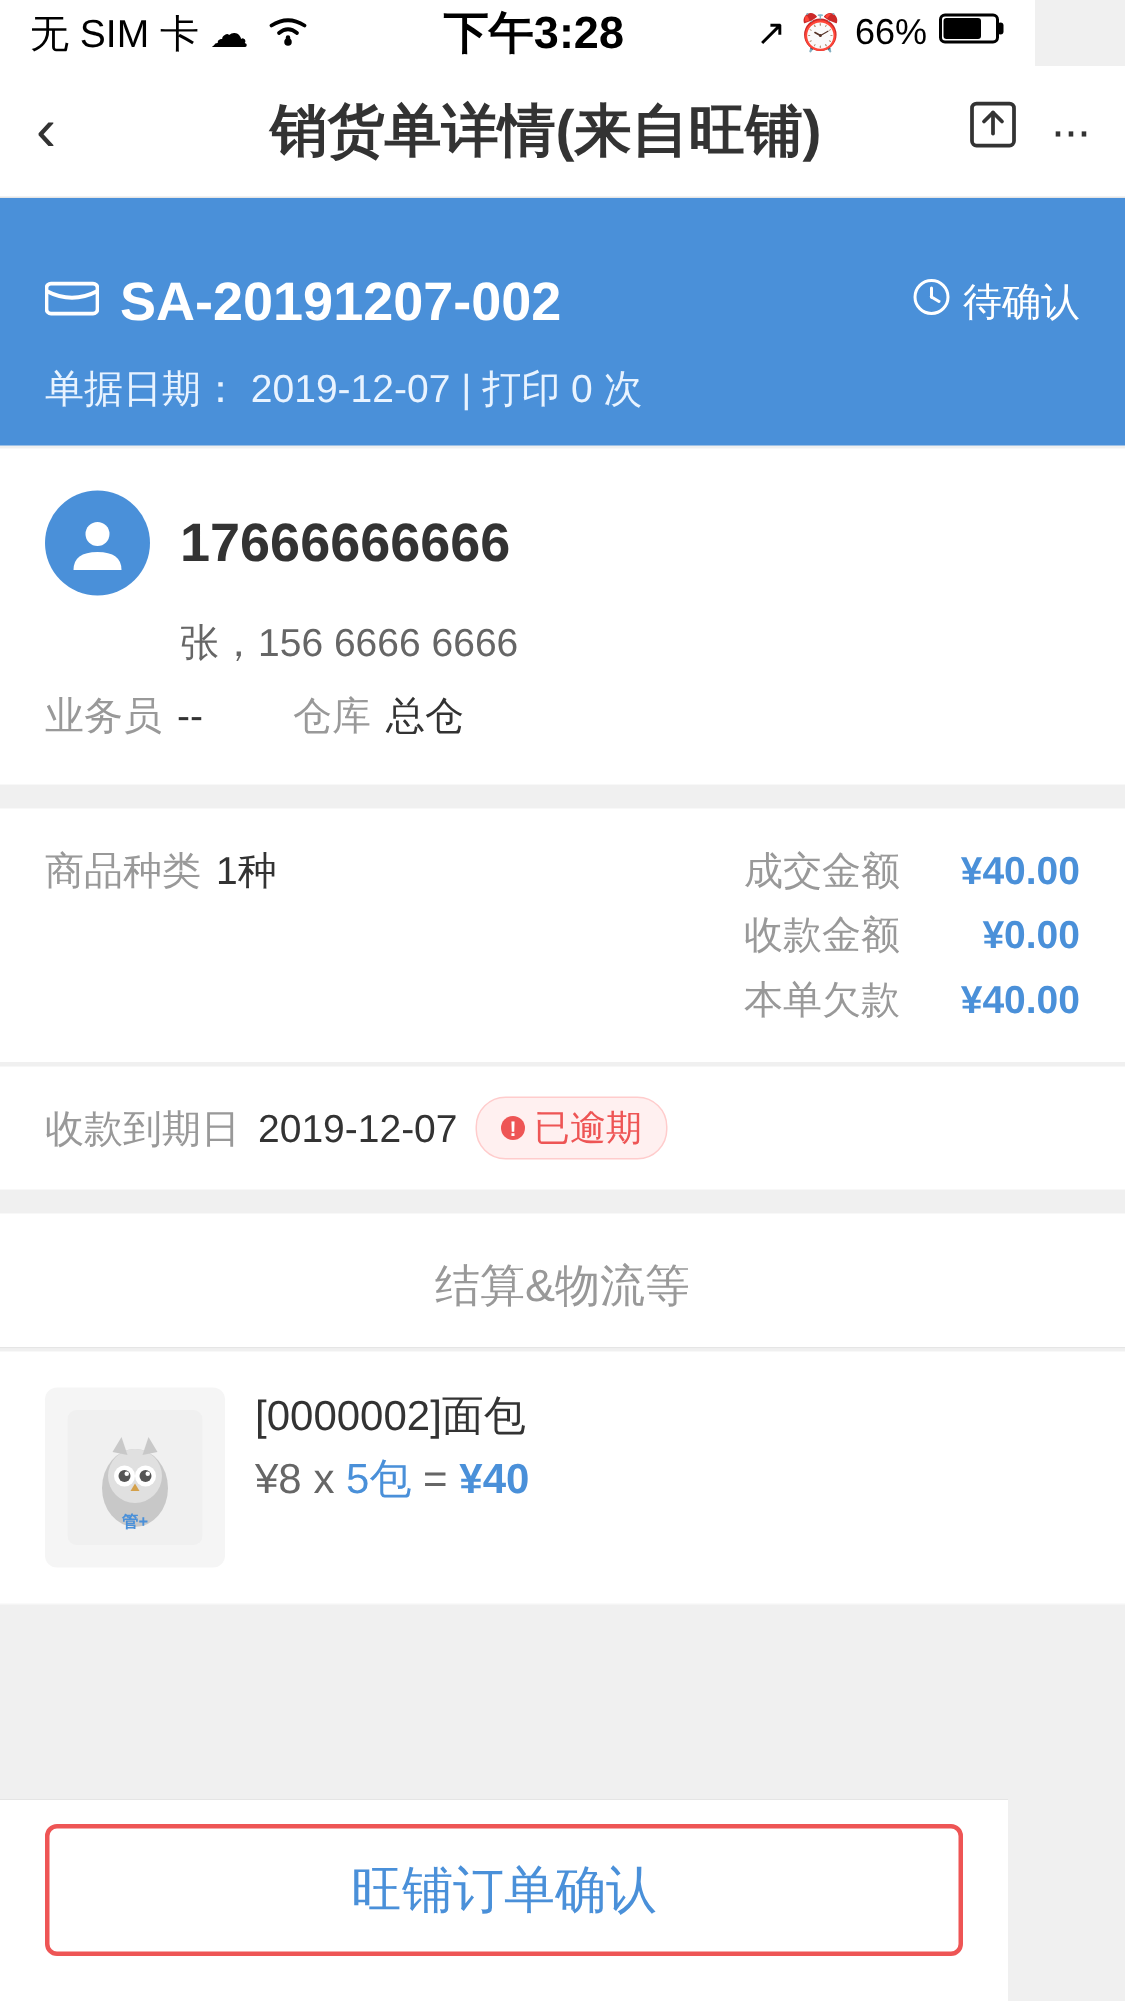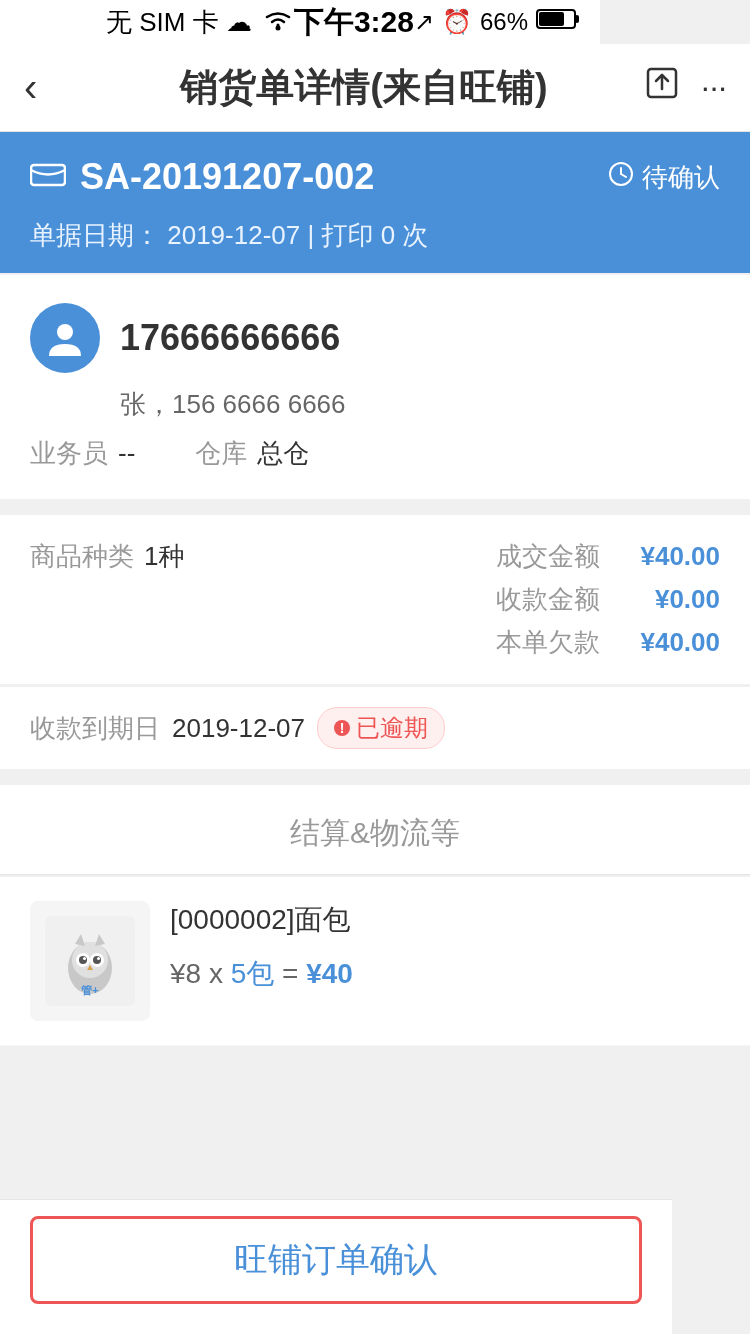--- a/index.html
+++ b/index.html
@@ -7,26 +7,26 @@
     body {
       width: 750px;
       min-height: 1334px;
       font-family: -apple-system, "PingFang SC", "Helvetica Neue", sans-serif;
       background: #f0f0f0;
       position: relative;
     }
 
     
     .status-bar {
-      width: 600px;
+      width: 690px;
       height: 44px;
       background: #fff;
       display: flex;
       align-items: center;
-      justify-content: flex-end;
+      justify-content: space-between;
       padding: 0 20px;
       font-size: 28px;
       font-weight: 500;
     }
     .status-left {
       display: flex;
       align-items: center;
       gap: 10px;
       font-size: 26px;
       color: #000;
@@ -88,20 +88,21 @@
     
     .order-header {
       background: #4a90d9;
       padding: 24px 30px 20px;
       margin: 0;
     }
     .order-id-row {
       display: flex;
       justify-content: space-between;
       margin-bottom: 12px;
+      margin-top: 24px;
     }
     .order-id {
       font-size: 36px;
       font-weight: 700;
       color: #fff;
       display: flex;
       align-items: center;
       gap: 14px;
     }
     .order-status {
@@ -295,21 +296,21 @@
       align-items: center;
       justify-content: center;
       overflow: hidden;
     }
     .product-info {
       flex: 1;
     }
     .product-name {
       font-size: 28px;
       color: #333;
-      margin-bottom: 16px;
+      margin-bottom: 4px;
       font-weight: 500;
     }
     .product-price {
       font-size: 28px;
       color: #666;
     }
     .product-price .qty { color: #4a90d9; }
     .product-price .total { color: #4a90d9; font-weight: 700; }
 
     

